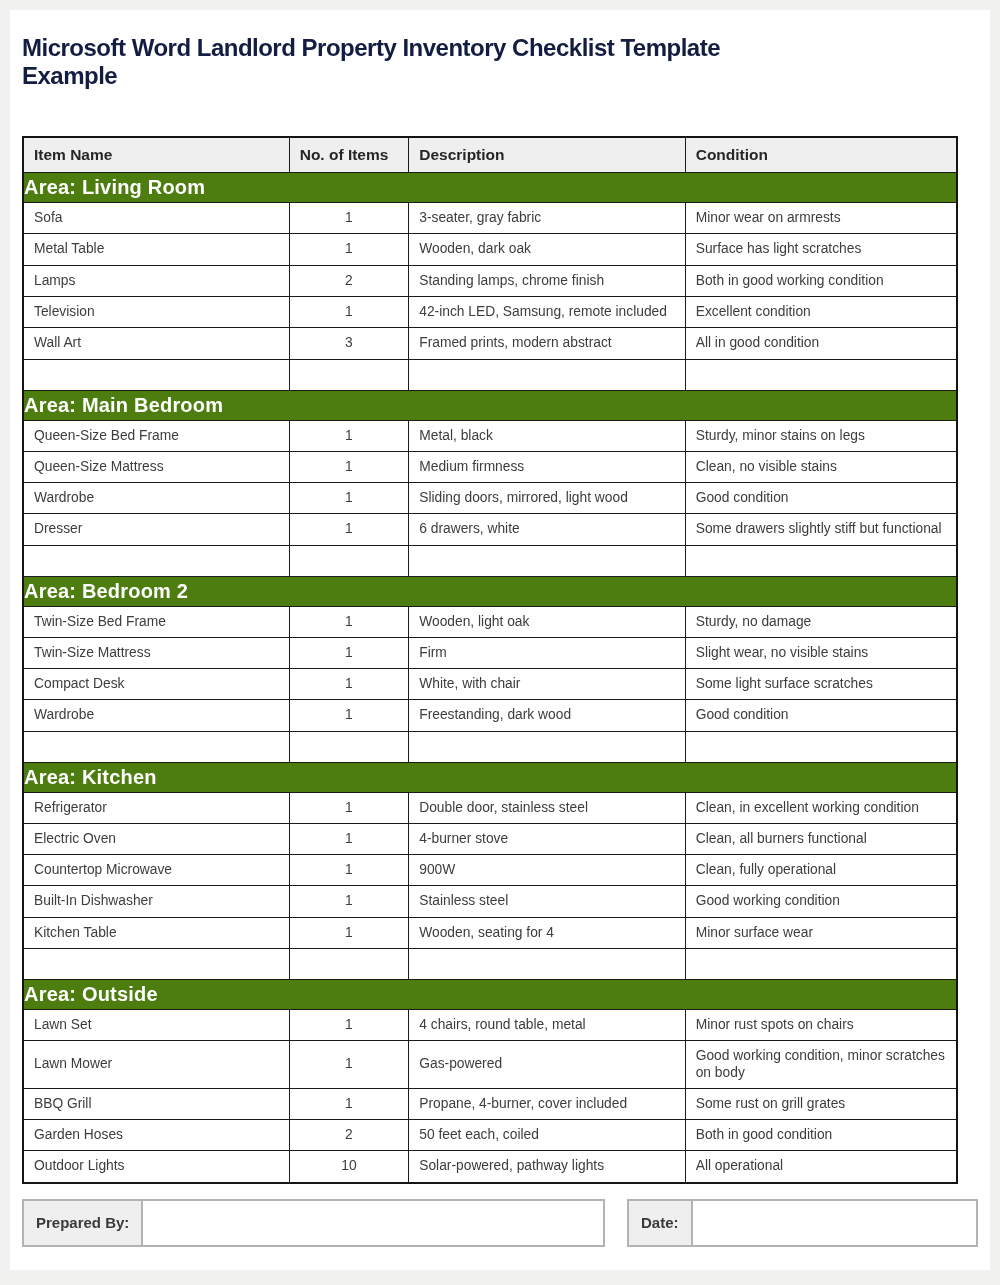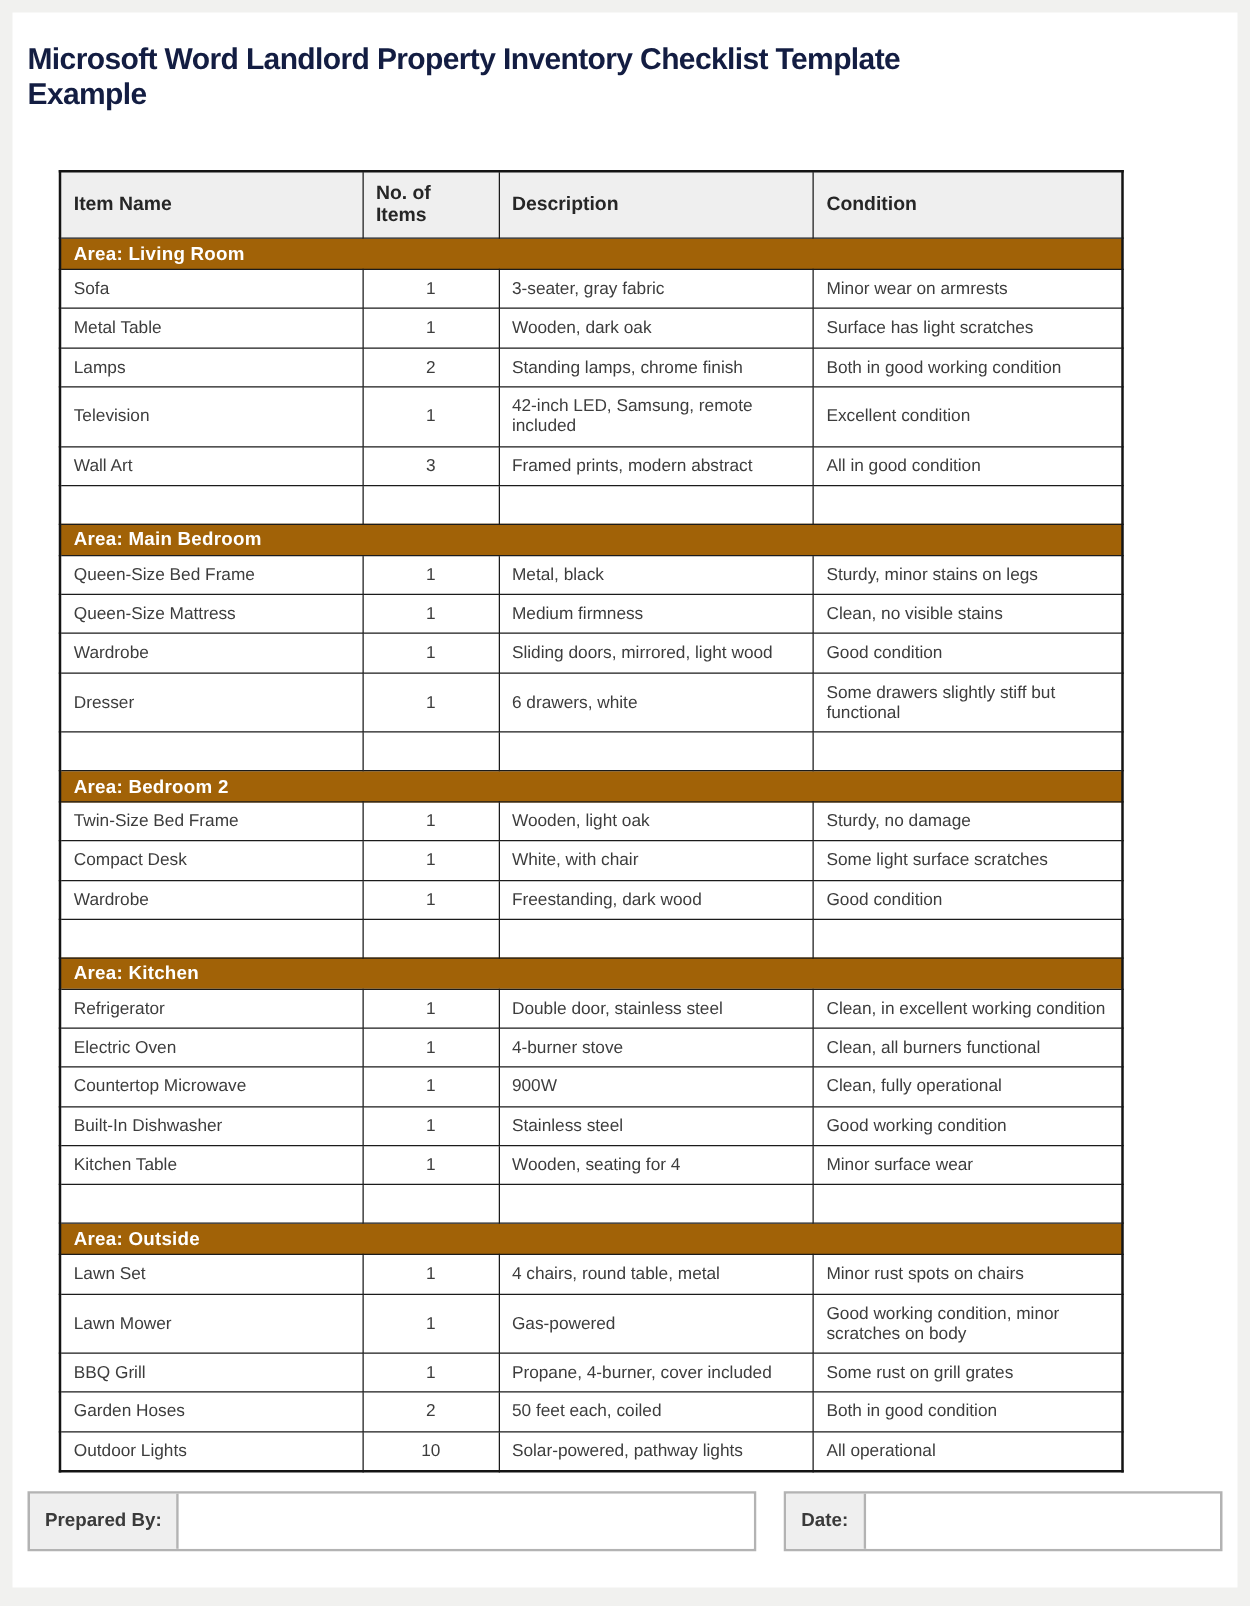--- a/index.html
+++ b/index.html
@@ -21,46 +21,45 @@
     margin: 10px 0 0 0;
     max-width: 700px;
     font-size: 24px;
     line-height: 1.15;
     font-weight: 800;
     letter-spacing: -0.5px;
     color: #131d42;
   }
   table.inventory {
     margin-top: 47px;
-    width: 852px;
+    width: 936px;
     border-collapse: collapse;
     border: 2.5px solid #141414;
     table-layout: fixed;
-    margin-left: 25px;
   }
   col.c-item { width: 28.5%; }
   col.c-qty  { width: 12.8%; }
   col.c-desc { width: 29.6%; }
   col.c-cond { width: 29.1%; }
   th, td { border: 1.6px solid #1b1b1b; }
   th {
     background: #efefef;
     text-align: left;
     font-size: 15.5px;
     font-weight: 700;
     color: #262626;
     padding: 8px 10px;
     height: 33px;
   }
   tr.area-row td {
-    background: #a16207;
+    background: #4d7c0f;
     color: #ffffff;
     font-weight: 700;
-    font-size: 15px;
-    padding: 3px 10px;
+    font-size: 20px;
+    padding: 3px 0;
     height: 25px;
     letter-spacing: 0.2px;
   }
   tr.item-row td {
     font-size: 13.8px;
     color: #3d3d3d;
     padding: 7px 10px;
     height: 31px;
     line-height: 1.18;
   }
@@ -191,20 +190,26 @@
         <tr class="area-row">
           <td colspan="4">Area: Bedroom 2</td>
         </tr>
         <tr class="item-row">
           <td>Twin-Size Bed Frame</td>
           <td class="qty">1</td>
           <td>Wooden, light oak</td>
           <td>Sturdy, no damage</td>
         </tr>
         <tr class="item-row">
+          <td>Twin-Size Mattress</td>
+          <td class="qty">1</td>
+          <td>Firm</td>
+          <td>Slight wear, no visible stains</td>
+        </tr>
+        <tr class="item-row">
           <td>Compact Desk</td>
           <td class="qty">1</td>
           <td>White, with chair</td>
           <td>Some light surface scratches</td>
         </tr>
         <tr class="item-row">
           <td>Wardrobe</td>
           <td class="qty">1</td>
           <td>Freestanding, dark wood</td>
           <td>Good condition</td>

